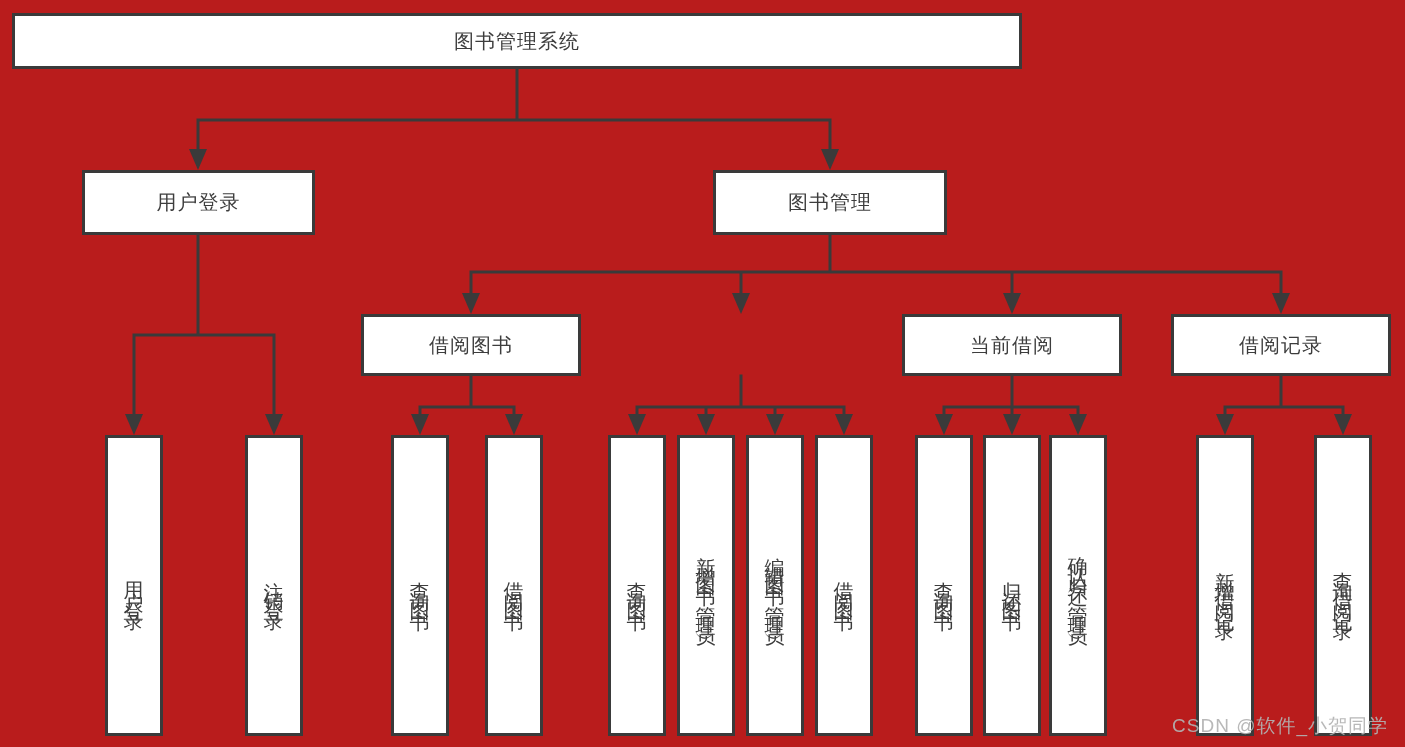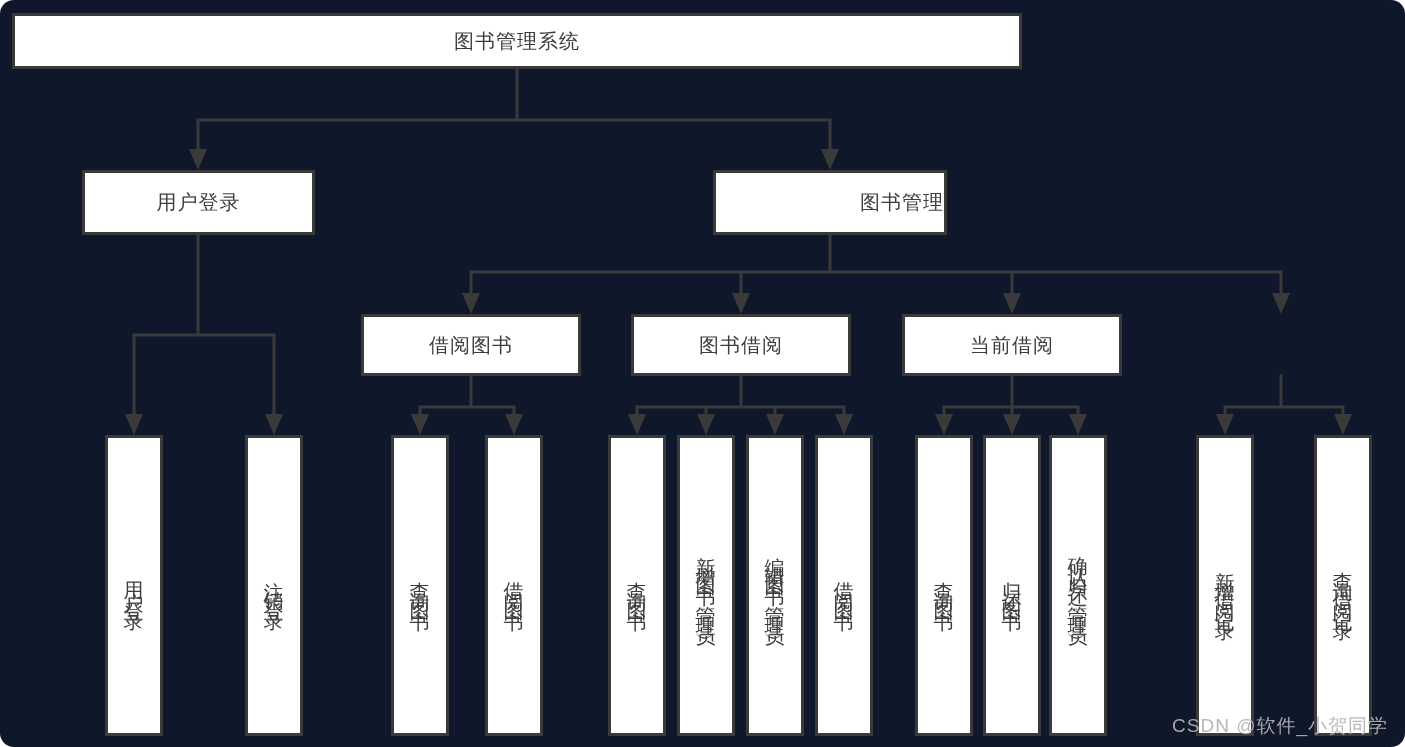--- a/index.html
+++ b/index.html
@@ -1,18 +1,18 @@
 <!DOCTYPE html>
 <html><head>
 <meta charset="utf-8">
 <style>
   html,body{margin:0;padding:0;background:#fff;}
   .stage{
-    position:relative;width:1405px;height:747px;background:#0f172a;overflow:hidden;
-    font-family:"Liberation Sans","DejaVu Sans",sans-serif;color:#3d3d3d;border-radius:14px;
+    position:relative;width:1405px;height:747px;background:#b91c1c;overflow:hidden;
+    font-family:"Liberation Sans","DejaVu Sans",sans-serif;color:#3d3d3d;
   }
   svg.connectors{position:absolute;left:0;top:0;z-index:1;}
   .box{
     position:absolute;z-index:2;background:#fff;border:3px solid #3a3a3a;box-sizing:border-box;
     display:flex;align-items:center;justify-content:center;
     font-size:20px;color:#3d3d3d;
   }
   .box.h span{letter-spacing:1px;white-space:nowrap;}
   .box.v span{
     writing-mode:vertical-rl;text-orientation:mixed;
@@ -59,32 +59,32 @@
     </g>
   </svg>
 
   <div class="box h" style="left:12px;top:13px;width:1010px;height:56px;">
     <span>图书管理系统</span>
   </div>
 
   <div class="box h" style="left:82px;top:170px;width:233px;height:65px;">
     <span>用户登录</span>
   </div>
-  <div class="box h" style="left:713px;top:170px;width:234px;height:65px;justify-content:flex-end;">
+  <div class="box h" style="left:713px;top:170px;width:234px;height:65px;">
     <span>图书管理</span>
   </div>
 
   <div class="box h" style="left:361px;top:314px;width:220px;height:62px;">
     <span>借阅图书</span>
   </div>
-  <div class="box h" style="left:631px;top:314px;width:220px;height:62px;">
-    <span>图书借阅</span>
-  </div>
   <div class="box h" style="left:902px;top:314px;width:220px;height:62px;text-align:right;">
     <span>当前借阅</span>
+  </div>
+  <div class="box h" style="left:1171px;top:314px;width:220px;height:62px;">
+    <span>借阅记录</span>
   </div>
 
   <div class="box v" style="left:105px;top:435px;width:58px;height:301px;">
     <span>用户登录</span>
   </div>
   <div class="box v" style="left:245px;top:435px;width:58px;height:301px;">
     <span>注销登录</span>
   </div>
 
   <div class="box v" style="left:391px;top:435px;width:58px;height:301px;">

